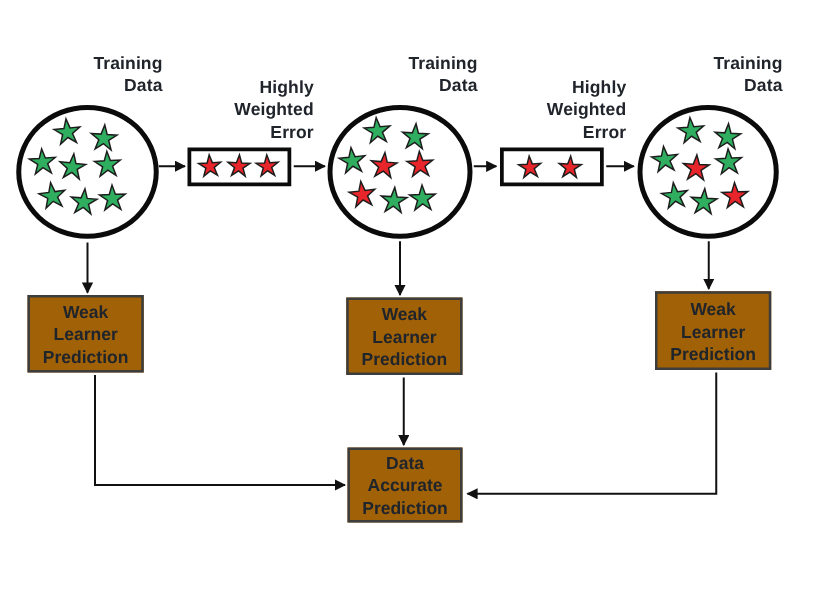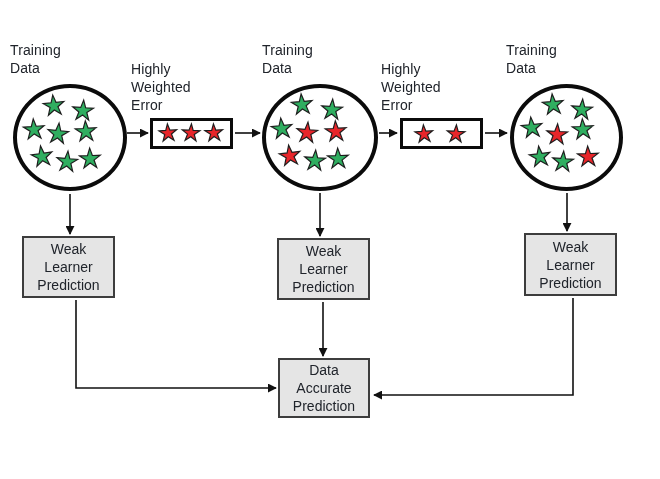--- a/index.html
+++ b/index.html
@@ -17,24 +17,24 @@
   }
   .arrow-layer {
     position: absolute;
     left: 0; top: 0;
     width: 660px; height: 479px;
     pointer-events: none;
   }
   .diagram-label {
     position: absolute;
     width: 120px;
-    text-align: left;
+    text-align: right;
     font-size: 14px;
     line-height: 18px;
-    font-weight: 400;
+    font-weight: 700;
     color: #20242b;
     white-space: pre-line;
     letter-spacing: 0.1px;
   }
   .ellipse {
     position: absolute;
     border: 4px solid #0b0b0b;
     border-radius: 50%;
     background: #ffffff;
     box-sizing: border-box;
@@ -46,29 +46,29 @@
     position: absolute;
     border: 3px solid #0b0b0b;
     background: #ffffff;
     box-sizing: border-box;
   }
   .error-1 { left: 150px; top: 118px; width: 83px; height: 31px; }
   .error-2 { left: 400px; top: 118px; width: 83px; height: 31px; }
   .pred-box {
     position: absolute;
     border: 2px solid #3d3d3d;
-    background: #e5e5e5;
+    background: #a16207;
     box-sizing: border-box;
     display: flex;
     align-items: center;
     justify-content: center;
     text-align: center;
     font-size: 14px;
     line-height: 18px;
-    font-weight: 400;
+    font-weight: 700;
     color: #20242b;
     white-space: pre-line;
   }
   .weak-1 { left: 22px;  top: 236px; width: 93px; height: 62px; }
   .weak-2 { left: 277px; top: 238px; width: 93px; height: 62px; }
   .weak-3 { left: 524px; top: 233px; width: 93px; height: 63px; }
   .more-box { left: 278px; top: 358px; width: 92px; height: 60px; }
   .stars-layer {
     position: absolute;
     left: 0; top: 0;

